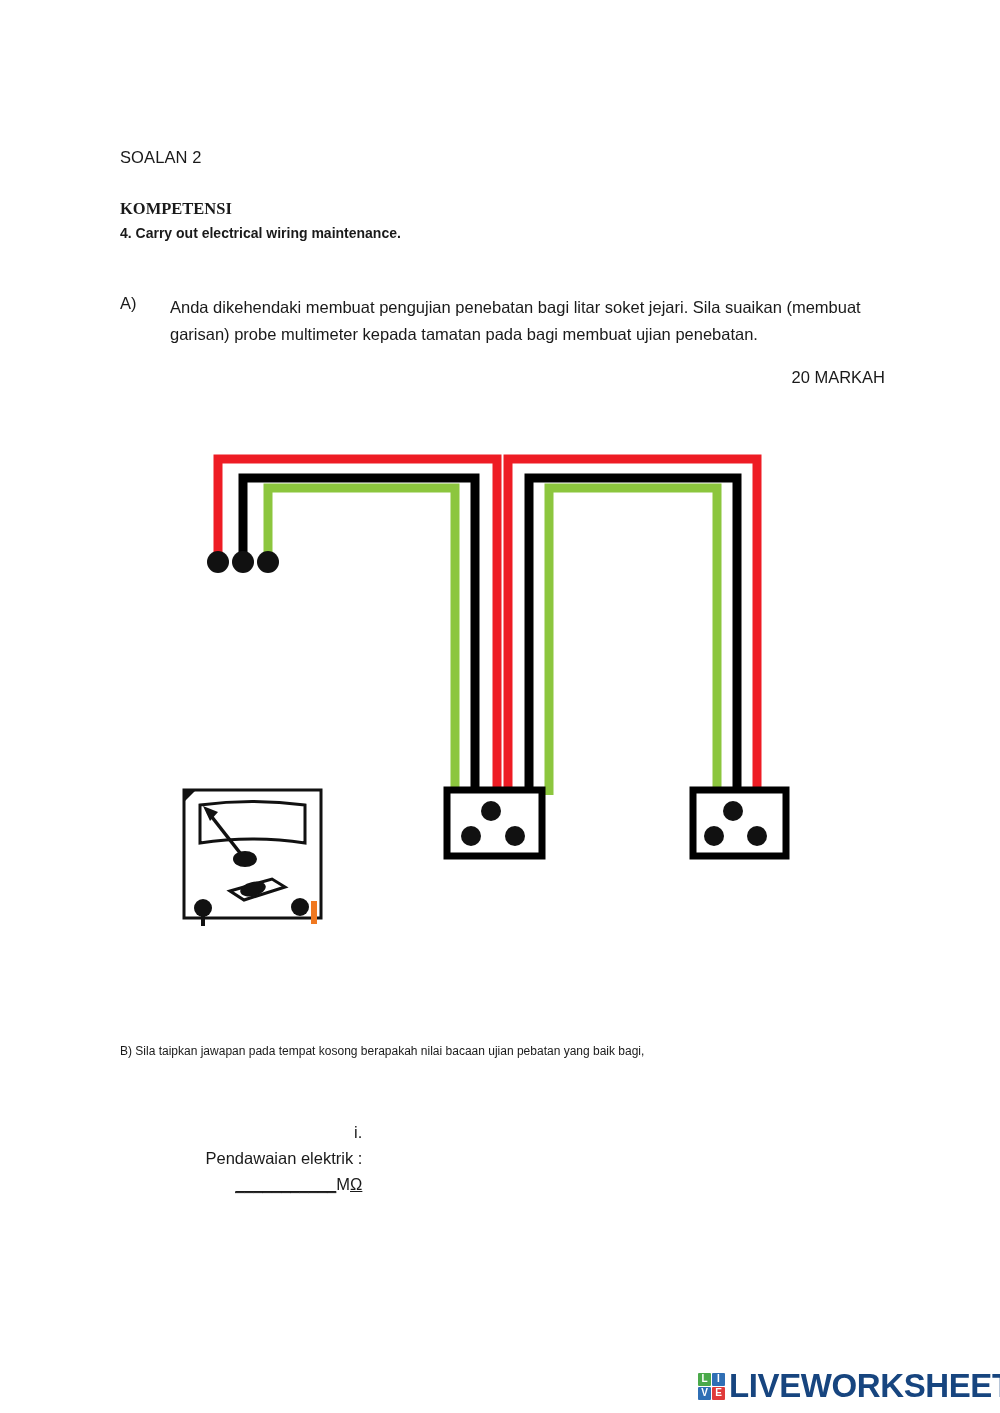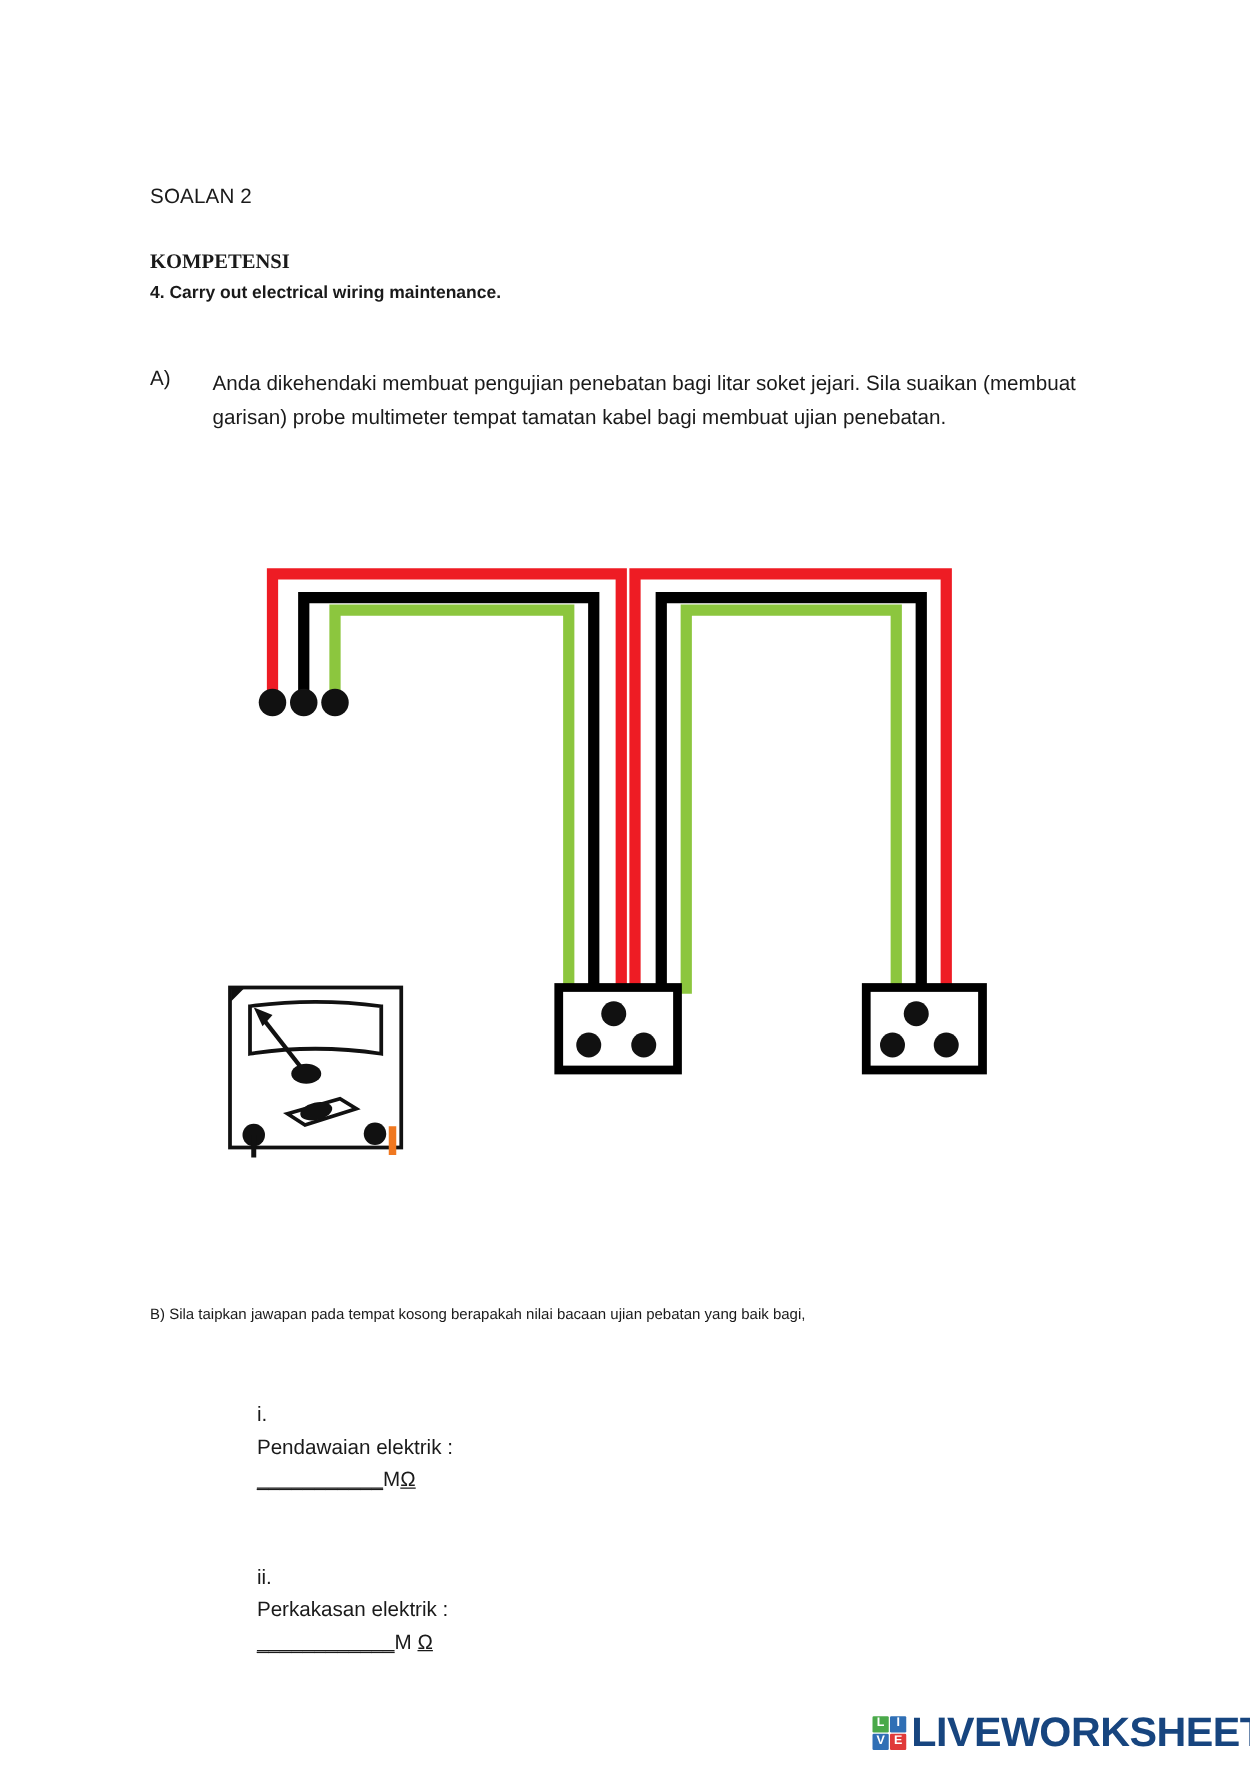--- a/index.html
+++ b/index.html
@@ -85,20 +85,21 @@
     width: 765px;
     font-size: 12px;
     line-height: 27px;
   }
   .ans-list {
     position: absolute;
     left: 178px;
     top: 1093px;
     font-size: 16.5px;
     line-height: 26px;
+    text-align: right;
   }
   .ans-line {
     white-space: pre;
   }
   .blank {
     text-decoration: underline;
     letter-spacing: 0px;
   }
   .ohm {
     text-decoration: underline;
@@ -159,36 +160,32 @@
   <div class="txt-soalan">SOALAN 2</div>
 
   <div class="txt-kompetensi">KOMPETENSI</div>
 
   <div class="txt-comp-list">
     <div>4. Carry out electrical wiring maintenance.</div>
   </div>
 
   <div class="qa-row">
     <div class="qa-label">A)</div>
-    <div class="qa-body">Anda dikehendaki membuat pengujian penebatan bagi litar soket jejari. Sila suaikan (membuat garisan) probe multimeter tempat tamatan kabel bagi membuat ujian penebatan.</div>
-  </div>
-
+    <div class="qa-body">Anda dikehendaki membuat pengujian penebatan bagi litar soket jejari. Sila suaikan (membuat garisan) probe multimeter kepada tamatan pada bagi membuat ujian penebatan.</div>
+  </div>
+
+  <div class="txt-markah">20 MARKAH</div>
 
   <div class="qb-block">B) Sila taipkan jawapan pada tempat kosong berapakah nilai bacaan ujian pebatan yang baik bagi,</div>
 
   <div class="ans-list">
     <div class="ans-line">
       <span>i.</span>
       <span>Pendawaian elektrik :</span>
       <span class="blank">___________</span><span>M</span><span class="ohm">Ω</span>
-    </div>
-    <div class="ans-line">
-      <span>ii.</span>
-      <span>Perkakasan elektrik :</span>
-      <span class="blank">____________</span><span>M </span><span class="ohm">Ω</span>
     </div>
   </div>
 
   <svg class="diagram" viewBox="0 0 1000 1413">
 
     <path d="M 218 565 L 218 459 L 497 459 L 497 795" fill="none" stroke="#ee1c24" stroke-width="9"></path>
 
     <path d="M 243 565 L 243 478 L 475 478 L 475 795" fill="none" stroke="#000000" stroke-width="9"></path>
 
     <path d="M 268 565 L 268 488 L 455 488 L 455 795" fill="none" stroke="#8cc63e" stroke-width="9"></path>

